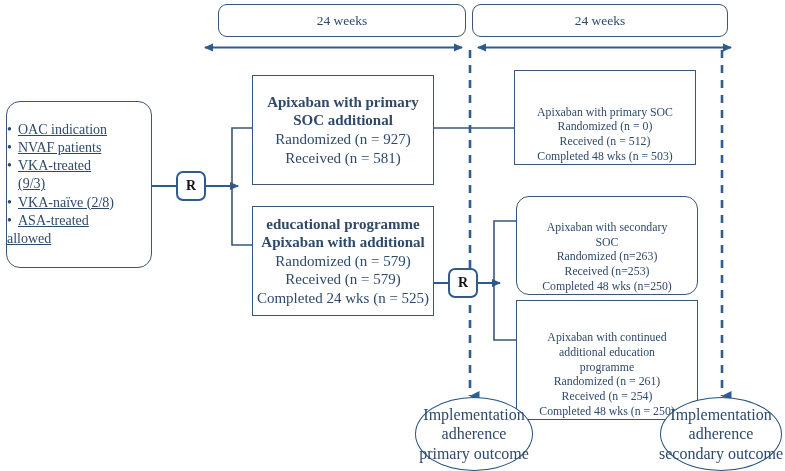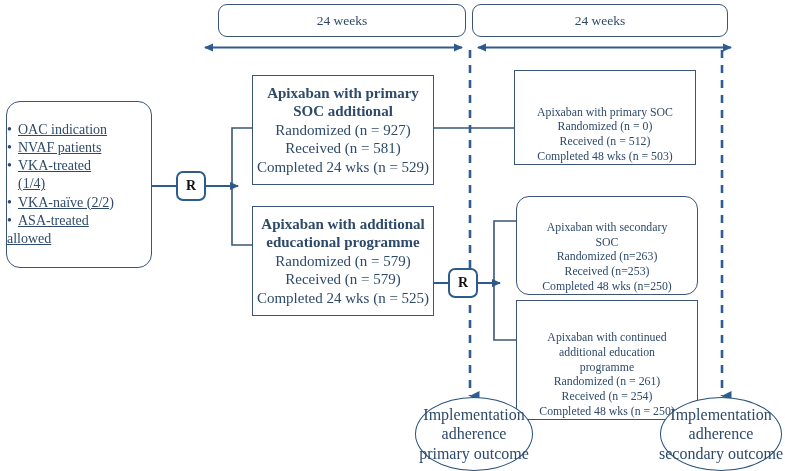--- a/index.html
+++ b/index.html
@@ -174,45 +174,44 @@
   </div>
 
   <div class="node phase-box" style="left:472px; top:4px; width:256px; height:33px;">
     <span class="line">24 weeks</span>
   </div>
 
   <div class="node round-box bullets" style="left:6px; top:101px; width:146px; height:167px;">
     <span class="bullet-line"><span class="bullet-dot">•</span><span>OAC indication</span></span>
     <span class="bullet-line"><span class="bullet-dot">•</span><span>NVAF patients</span></span>
     <span class="bullet-line"><span class="bullet-dot">•</span><span>VKA-treated</span></span>
-    <span class="bullet-line cont">(1/4)</span>
-    <span class="bullet-line"><span class="bullet-dot">•</span><span>VKA-naïve (2/2)</span></span>
+    <span class="bullet-line cont">(9/3)</span>
+    <span class="bullet-line"><span class="bullet-dot">•</span><span>VKA-naïve (2/8)</span></span>
     <span class="bullet-line"><span class="bullet-dot">•</span><span>ASA-treated</span></span>
     <span class="bullet-line nobullet">allowed</span>
   </div>
 
   <div class="node r-node" style="left:176px; top:171px; width:30px; height:30px;">
     <span class="line">R</span>
   </div>
 
   <div class="node r-node" style="left:448px; top:268px; width:30px; height:30px;">
     <span class="line">R</span>
   </div>
 
   <div class="node rect-box box-text" style="left:252px; top:75px; width:182px; height:110px;">
     <span class="line ttl">Apixaban with primary</span>
     <span class="line ttl">SOC additional</span>
     <span class="line">Randomized (n = 927)</span>
     <span class="line">Received (n = 581)</span>
-    <span class="line">Completed 24 wks (n = 529)</span>
   </div>
 
   <div class="node rect-box box-text" style="left:252px; top:206px; width:182px; height:110px;">
+    <span class="line ttl">educational programme</span>
     <span class="line ttl">Apixaban with additional</span>
-    <span class="line ttl">educational programme</span>
     <span class="line">Randomized (n = 579)</span>
     <span class="line">Received (n = 579)</span>
     <span class="line">Completed 24 wks (n = 525)</span>
   </div>
 
   <div class="node rect-box box-text-sm" style="left:514px; top:70px; width:182px; height:95px;">
     <span class="line">Apixaban with primary SOC</span>
     <span class="line">Randomized (n = 0)</span>
     <span class="line">Received (n = 512)</span>
     <span class="line">Completed 48 wks (n = 503)</span>

